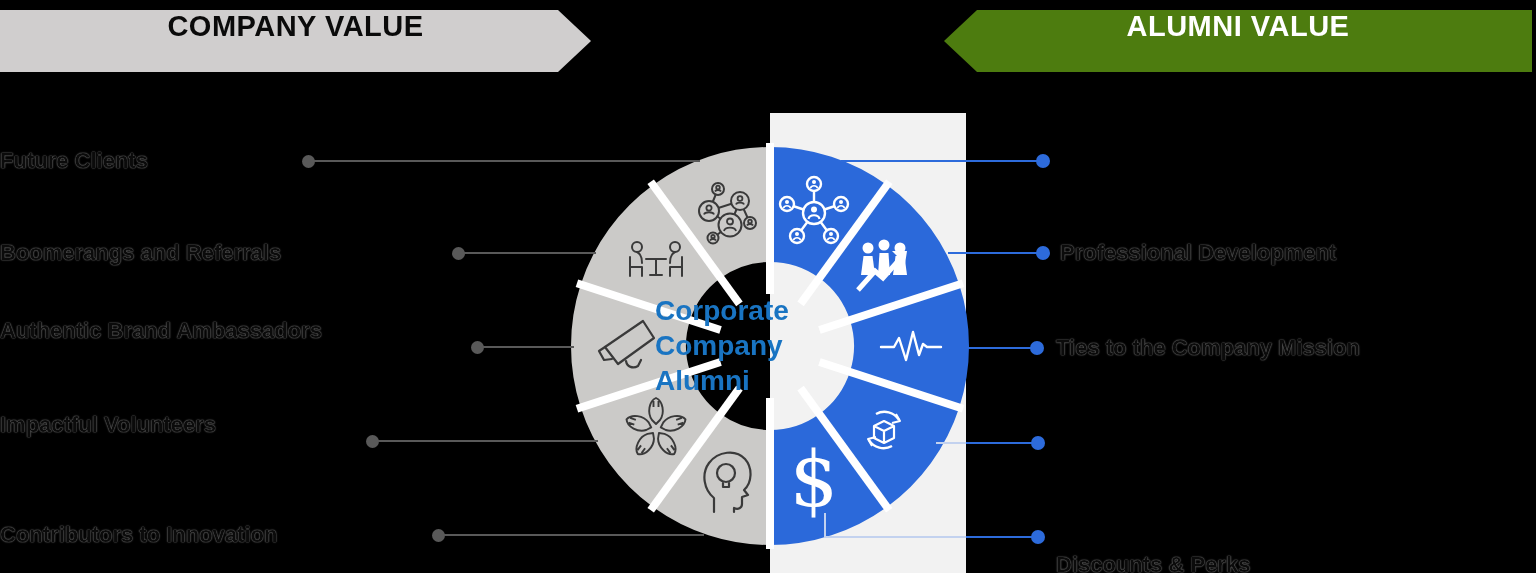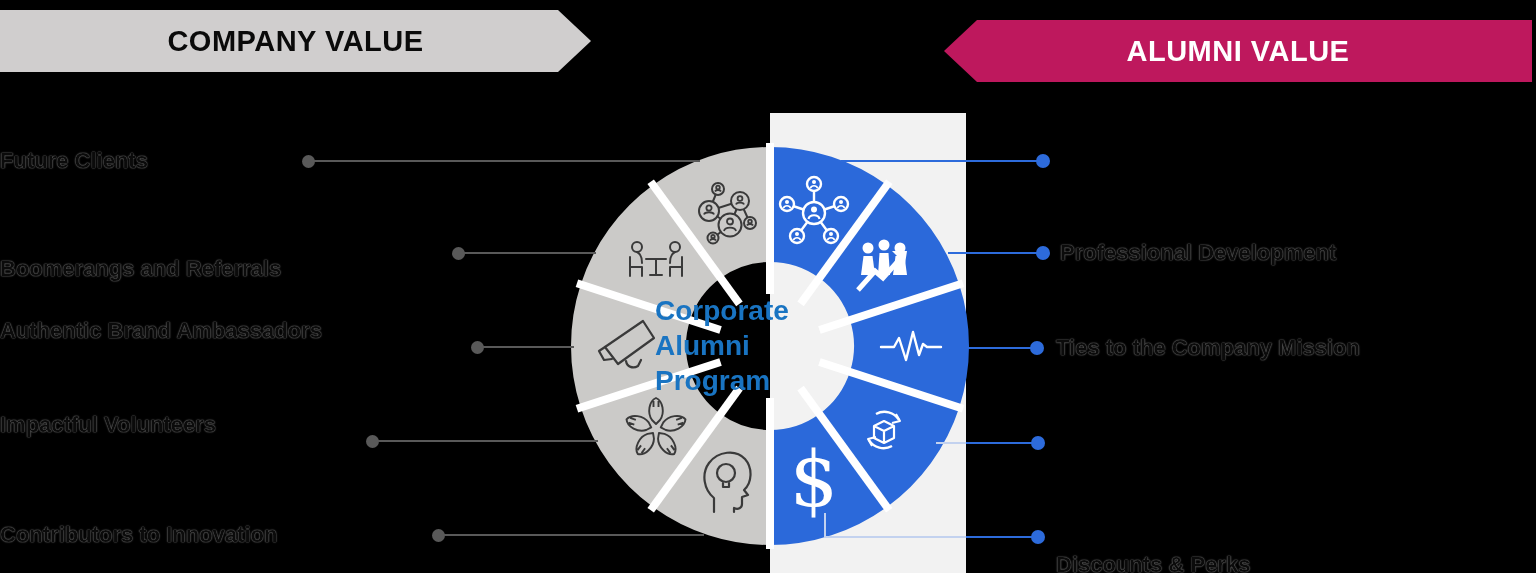--- a/index.html
+++ b/index.html
@@ -1,23 +1,23 @@
 <!DOCTYPE html>
 <html><head>
 <meta charset="utf-8">
 <style>
   html,body{margin:0;padding:0;background:#000;}
   .stage{position:relative;width:1536px;height:573px;background:#000;overflow:hidden;
          font-family:"Liberation Sans", sans-serif;}
-  .banner{position:absolute;top:10px;height:62px;display:flex;align-items:center;justify-content:center;
+  .banner{position:absolute;top:10px;height:62px;display:flex;align-items:flex-start;justify-content:center;
           font-weight:bold;font-size:29px;letter-spacing:0.5px;}
   .banner-left{left:0;width:591px;background:#D0CECE;color:#0a0a0a;
       clip-path:polygon(0 0, calc(100% - 33px) 0, 100% 50%, calc(100% - 33px) 100%, 0 100%);}
-  .banner-right{left:944px;width:588px;background:#be185d;color:#ffffff;
-      clip-path:polygon(33px 0, 100% 0, 100% 100%, 33px 100%, 0 50%);margin-top:10px;}
+  .banner-right{left:944px;width:588px;background:#4d7c0f;color:#ffffff;
+      clip-path:polygon(33px 0, 100% 0, 100% 100%, 33px 100%, 0 50%);}
   .band{position:absolute;left:770px;top:113px;width:196px;height:460px;background:#F2F2F2;}
   svg.donut{position:absolute;left:0;top:0;}
   .center-text{position:absolute;left:655px;top:293px;width:230px;text-align:left;
       color:#1974C2;font-weight:bold;font-size:28px;line-height:35px;}
   .lbl{position:absolute;font-weight:bold;font-size:22px;line-height:26px;color:#0b0b0b;
       text-shadow:0 0 1px #8a8a8a, 0 0 2px #5f5f5f;white-space:nowrap;}
   .lbl.left{}
   .hline{position:absolute;height:2px;}
   .vline{position:absolute;width:2px;}
   .dot{position:absolute;border-radius:50%;}
@@ -166,22 +166,22 @@
       <path d="M -12,17 L -16,10 L -8,8" stroke-width="2"></path>
     </g>
 
     <g>
       <text x="814" y="506" text-anchor="middle" font-size="76" font-family="DejaVu Serif, serif" fill="#ffffff">$</text>
     </g>
   </svg>
 
   <div class="center-text">
     <div>Corporate</div>
+    <div>Company</div>
     <div>Alumni</div>
-    <div>Program</div>
   </div>
 
   <div class="hline gline" style="left:314px;top:160px;width:386px"></div>
   <div class="dot gray" style="left:302px;top:155px"></div>
   <div class="hline gline" style="left:464px;top:252px;width:132px"></div>
   <div class="dot gray" style="left:452px;top:247px"></div>
   <div class="hline gline" style="left:483px;top:346px;width:91px"></div>
   <div class="dot gray" style="left:471px;top:341px"></div>
   <div class="hline gline" style="left:378px;top:440px;width:220px"></div>
   <div class="dot gray" style="left:366px;top:435px"></div>
@@ -196,21 +196,21 @@
   <div class="dot blue" style="left:1030px;top:341px"></div>
   <div class="hline lline" style="left:936px;top:442px;width:30px"></div>
   <div class="hline bline" style="left:966px;top:442px;width:66px"></div>
   <div class="dot blue" style="left:1031px;top:436px"></div>
   <div class="vline lline" style="left:824px;top:513px;height:24px"></div>
   <div class="hline lline" style="left:824px;top:536px;width:142px"></div>
   <div class="hline bline" style="left:966px;top:536px;width:66px"></div>
   <div class="dot blue" style="left:1031px;top:530px"></div>
 
   <div class="lbl left" style="left:0;top:148px;width:296px">Future Clients</div>
-  <div class="lbl left" style="left:0;top:256px;width:446px">Boomerangs and Referrals</div>
+  <div class="lbl left" style="left:0;top:240px;width:446px">Boomerangs and Referrals</div>
   <div class="lbl left" style="left:0;top:318px;width:466px">Authentic Brand Ambassadors</div>
   <div class="lbl left" style="left:0;top:412px;width:361px">Impactful Volunteers</div>
   <div class="lbl left" style="left:0;top:522px;width:427px">Contributors to Innovation</div>
 
   <div class="lbl" style="left:1060px;top:240px">Professional  Development</div>
   <div class="lbl" style="left:1056px;top:335px">Ties to the Company Mission</div>
   <div class="lbl" style="left:1056px;top:552px">Discounts &amp; Perks</div>
 
 </div>
 

